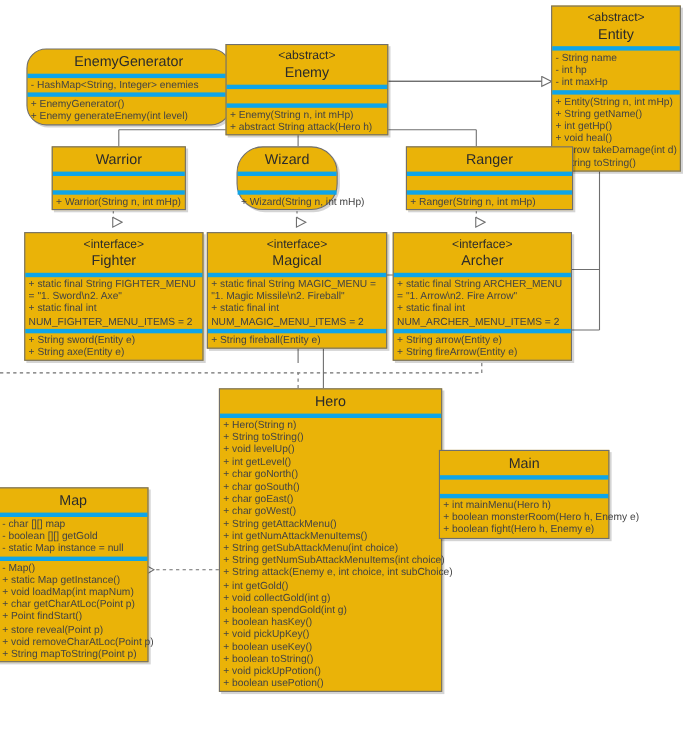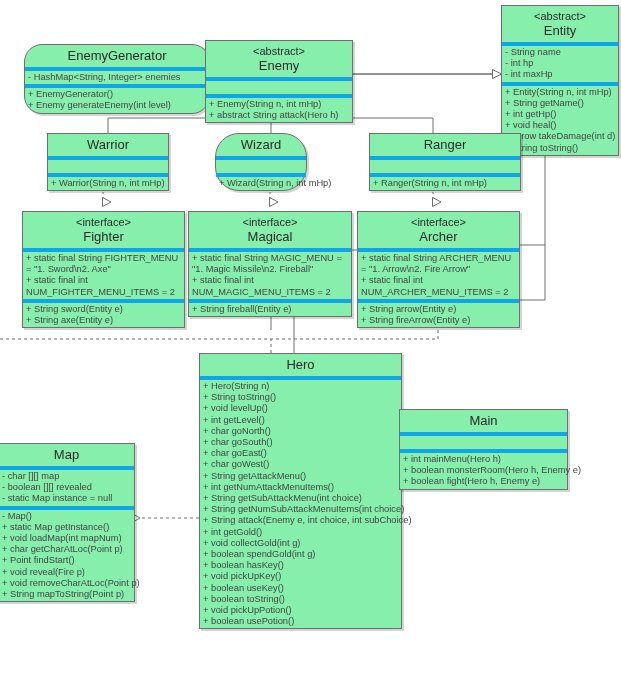--- a/index.html
+++ b/index.html
@@ -23,21 +23,21 @@
   }
   svg.edges {
     position: absolute;
     left: 0; top: 0;
     width: 621px;
     height: 683px;
     pointer-events: none;
   }
   .umlbox {
     position: absolute;
-    background: #86efac;
+    background: #eab308;
     border: 1px solid #6f6f6f;
     box-sizing: border-box;
     box-shadow: 2px 2px 0 rgba(0,0,0,0.17);
     z-index: 5;
   }
   .hdr {
     text-align: center;
     font-size: 12.5px;
     color: #2b2b2b;
     padding: 3px 2px 3px 2px;
@@ -77,21 +77,21 @@
   #box-enemygen    { left: 24px;  top: 44px;  width: 186px; border-radius: 18px; }
   #box-enemy       { left: 205px; top: 40px;  width: 148px; }
   #box-warrior     { left: 47px;  top: 133px; width: 122px; }
   #box-wizard      { left: 215px; top: 133px; width: 92px; border-radius: 24px; }
   #box-ranger      { left: 369px; top: 133px; width: 152px; }
   #box-fighter     { left: 22px;  top: 211px; width: 163px; }
   #box-magical     { left: 188px; top: 211px; width: 164px; }
   #box-archer      { left: 357px; top: 211px; width: 163px; }
   #box-hero        { left: 199px; top: 353px; width: 203px; }
   #box-map         { left: -2px;  top: 443px; width: 137px; }
-  #box-main        { left: 399px; top: 409px; width: 169px; }
+  #box-main        { left: 399px; top: 409px; width: 155px; }
 </style>
 </head>
 <body>
 
 <div id="canvas">
 
   <svg class="edges" viewBox="0 0 621 683" xmlns="http://www.w3.org/2000/svg">
     <defs>
       <marker id="hollowTri" markerWidth="12" markerHeight="12" refX="5" refY="9" orient="auto" markerUnits="userSpaceOnUse">
         <path d="M5,1 L9.5,9.5 L0.5,9.5 Z" fill="#ffffff" stroke="#6f6f6f" stroke-width="1"></path>
@@ -308,30 +308,30 @@
       <div class="mrow">+ boolean usePotion()</div>
     </div>
   </div>
 
   <div class="umlbox" id="box-map">
     <div class="hdr">
       <span class="cname">Map</span>
     </div>
     <div class="compart sep">
       <div class="mrow">- char [][] map</div>
-      <div class="mrow">- boolean [][] revealed</div>
+      <div class="mrow">- boolean [][] getGold</div>
       <div class="mrow">- static Map instance = null</div>
     </div>
     <div class="compart sep">
       <div class="mrow">- Map()</div>
       <div class="mrow">+ static Map getInstance()</div>
       <div class="mrow">+ void loadMap(int mapNum)</div>
       <div class="mrow">+ char getCharAtLoc(Point p)</div>
       <div class="mrow">+ Point findStart()</div>
-      <div class="mrow">+ void reveal(Fire p)</div>
+      <div class="mrow">+ store reveal(Point p)</div>
       <div class="mrow">+ void removeCharAtLoc(Point p)</div>
       <div class="mrow">+ String mapToString(Point p)</div>
     </div>
   </div>
 
   <div class="umlbox" id="box-main">
     <div class="hdr">
       <span class="cname">Main</span>
     </div>
     <div class="compart sep empty"></div>

